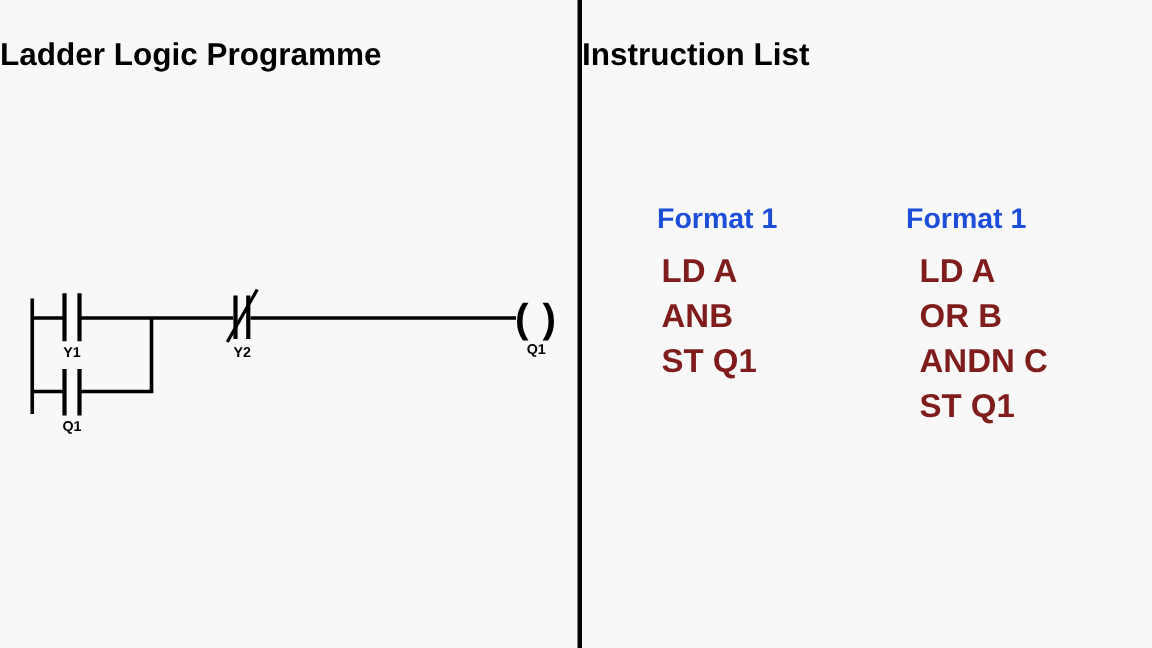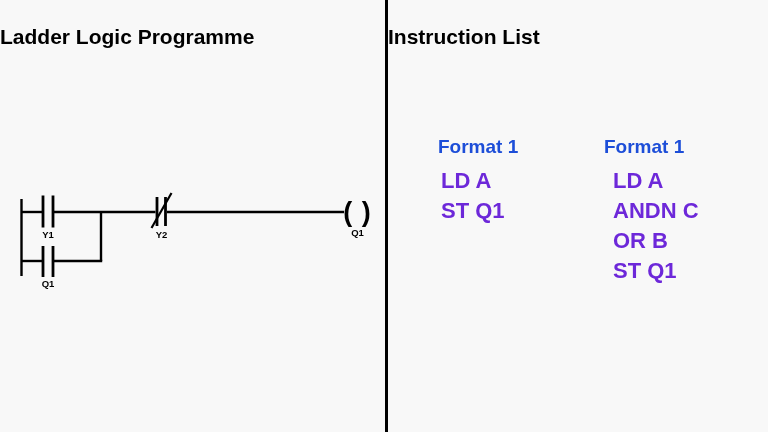--- a/index.html
+++ b/index.html
@@ -41,21 +41,21 @@
     color: #1d4ed8;
     white-space: nowrap;
   }
   #fmt1-header { left: 438px; }
   #fmt2-header { left: 604px; }
   .fmt-list {
     position: absolute;
     top: 166px;
     font-size: 22px;
     font-weight: bold;
-    color: #6d28d9;
+    color: #7f1d1d;
     line-height: 30px;
     white-space: nowrap;
   }
   #fmt1-list { left: 441px; }
   #fmt2-list { left: 613px; }
   #ladder-svg {
     position: absolute;
     left: 0;
     top: 0;
   }
@@ -124,24 +124,25 @@
 
     <g>
       <text class="coil-glyph" x="357.5" y="221" text-anchor="middle">( )</text>
       <text class="lbl" x="357.5" y="236" text-anchor="middle">Q1</text>
     </g>
   </svg>
 
   <div id="fmt1-header" class="fmt-header">Format 1</div>
   <div id="fmt1-list" class="fmt-list">
     <div>LD A</div>
+    <div>ANB</div>
     <div>ST Q1</div>
   </div>
 
   <div id="fmt2-header" class="fmt-header">Format 1</div>
   <div id="fmt2-list" class="fmt-list">
     <div>LD A</div>
+    <div>OR B</div>
     <div>ANDN C</div>
-    <div>OR B</div>
     <div>ST Q1</div>
   </div>
 
 </div>
 
 </body></html>

